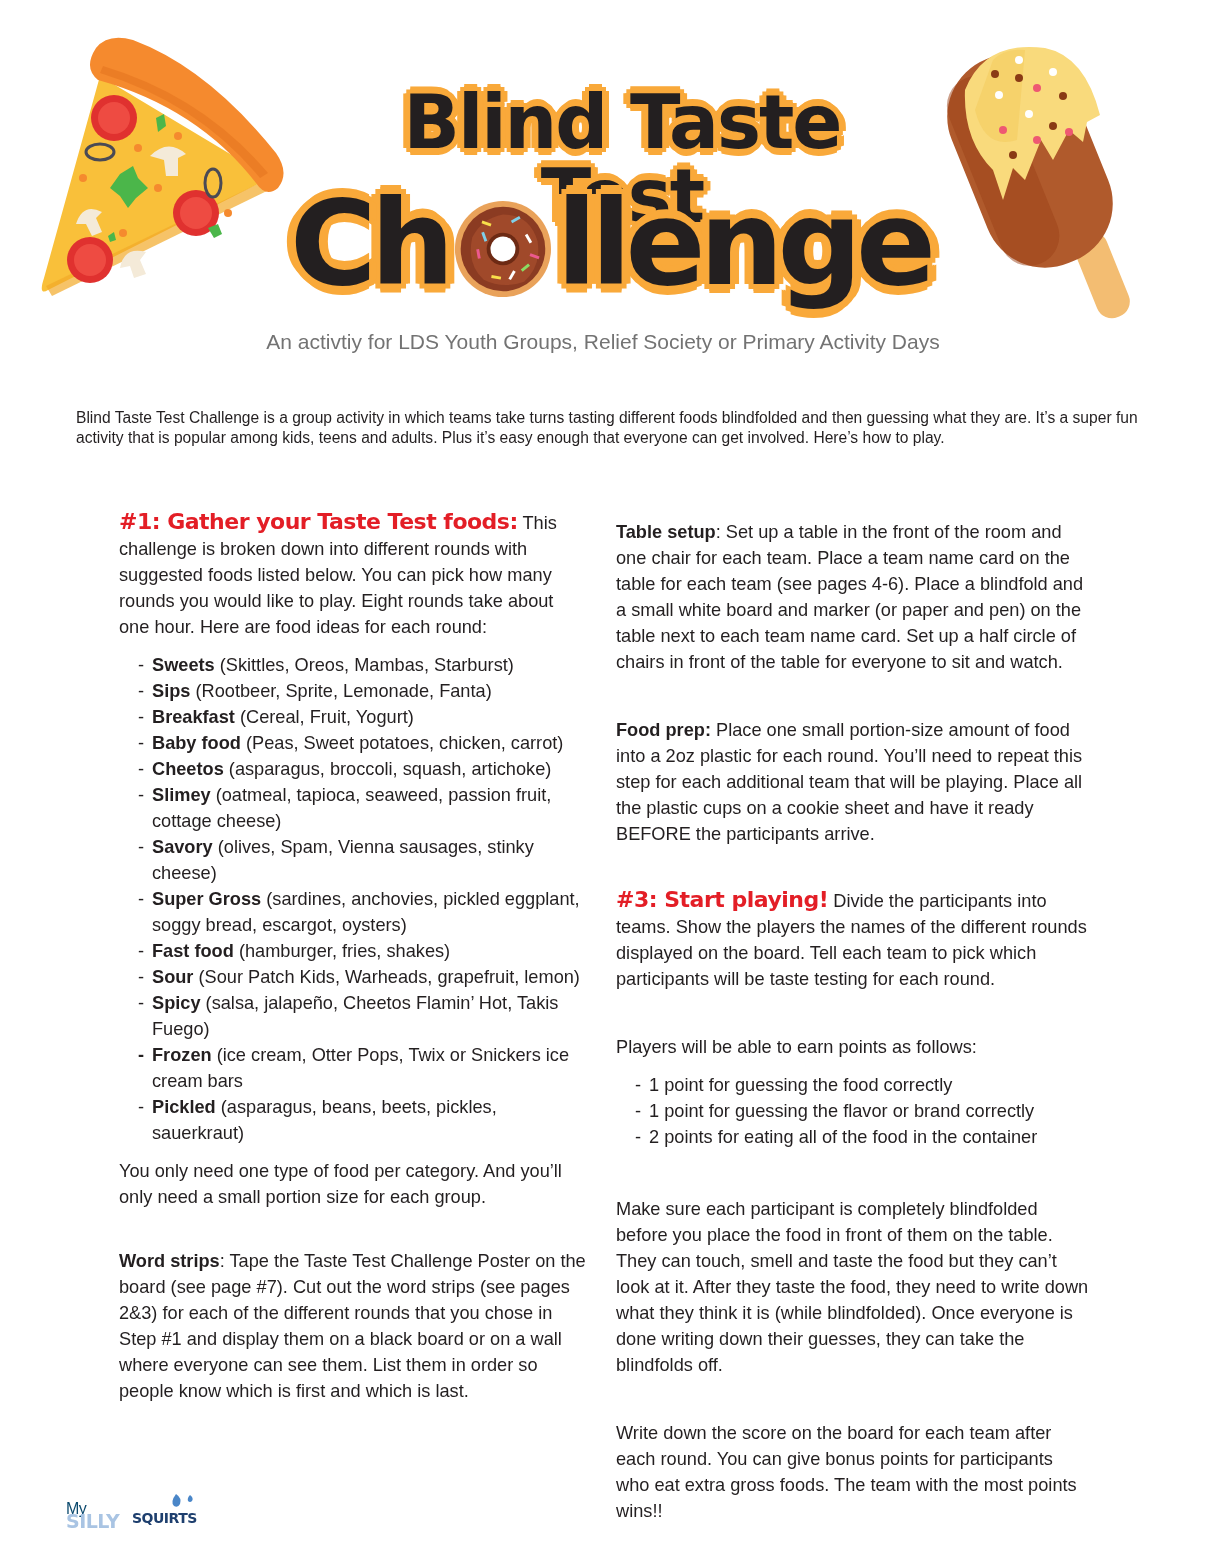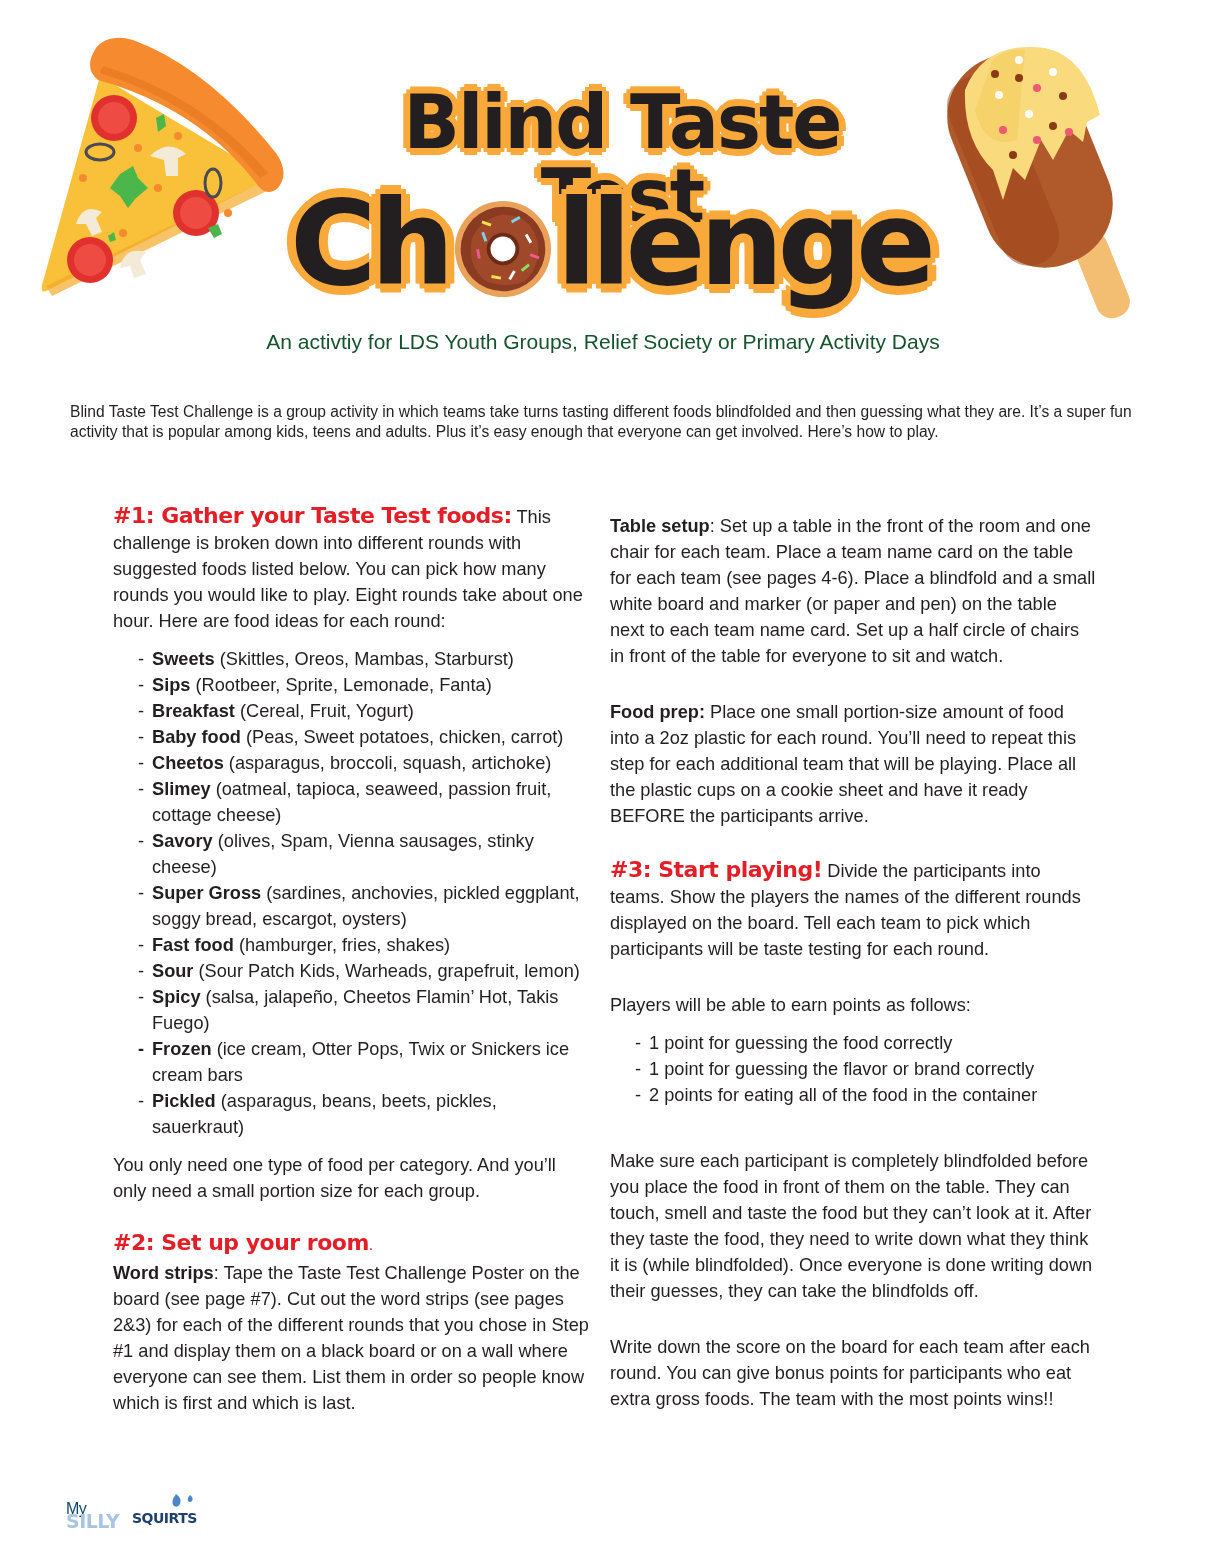--- a/index.html
+++ b/index.html
@@ -24,35 +24,35 @@
     position:absolute; left:0; top:108px; width:640px; height:120px;
     font-family:"DejaVu Sans", sans-serif; font-weight:bold; font-size:118px; letter-spacing:-6px;
     color:#231f20; line-height:1; display:flex; align-items:center; justify-content:center;
     text-shadow:
       7px 0 0 #f9a93a, -7px 0 0 #f9a93a, 0 7px 0 #f9a93a, 0 -7px 0 #f9a93a,
       5px 5px 0 #f9a93a, -5px -5px 0 #f9a93a, 5px -5px 0 #f9a93a, -5px 5px 0 #f9a93a,
       9px 0 0 #f9a93a, -9px 0 0 #f9a93a, 0 9px 0 #f9a93a, 0 -9px 0 #f9a93a;
   }
   .title-line2 .donut { display:inline-block; width:104px; height:104px; margin:0 4px; vertical-align:middle; position:relative; top:6px; }
 
-  .subtitle { position:absolute; left:0; top:330px; width:1206px; text-align:center; font-size:21px; color:#14532d; }
+  .subtitle { position:absolute; left:0; top:330px; width:1206px; text-align:center; font-size:21px; color:#737373; }
 
   .intro { position:absolute; left:68px; top:400px; width:1080px; font-size:15.6px; line-height:19.5px; color:#231f20; }
 
   
   .col { position:absolute; font-size:18.2px; line-height:26px; color:#231f20; }
   .col-left { left:111px; top:501px; width:485px; }
   .col-right { left:608px; top:511px; width:490px; }
 
   .step-head { font-family:"DejaVu Sans", sans-serif; font-weight:bold; color:#e31e26; font-size:22px; letter-spacing:-0.5px; }
   .b { font-weight:bold; }
   .list { margin:12px; padding:0; list-style:none; }
   .list li { padding-left:29px; text-indent:-14px; }
   .list li .dash { display:inline-block; width:14px; text-indent:0; }
-  .para { margin:2px; }
+  .para { margin:8px; }
   .gap { height:26px; }
 
   .points li { padding-left:29px; text-indent:-14px; }
 
   
   .logo { position:absolute; left:66px; top:1492px; width:160px; height:50px; }
   .logo-my { position:absolute; left:0; top:8px; font-size:16px; color:#0c4a6e; font-weight:normal; letter-spacing:-0.5px; }
   .logo-silly { position:absolute; left:0; top:18px; font-family:"DejaVu Sans", sans-serif; font-weight:bold; font-size:19px; color:#a9c4e3; letter-spacing:-0.5px;text-align:center; }
   .logo-squirts { position:absolute; left:66px; top:18px; font-family:"DejaVu Sans", sans-serif; font-weight:bold; font-size:14px; color:#1e3f6e; letter-spacing:-0.5px; }
   .logo-drops { position:absolute; left:104px; top:0; width:26px; height:18px; }
@@ -150,21 +150,20 @@
     <li><span class="dash">-</span><span class="b">Super Gross</span><span> (sardines, anchovies, pickled eggplant, soggy bread, escargot, oysters)</span></li>
     <li><span class="dash">-</span><span class="b">Fast food</span><span> (hamburger, fries, shakes)</span></li>
     <li><span class="dash">-</span><span class="b">Sour</span><span> (Sour Patch Kids, Warheads, grapefruit, lemon)</span></li>
     <li><span class="dash">-</span><span class="b">Spicy</span><span> (salsa, jalapeño, Cheetos Flamin’ Hot, Takis Fuego)</span></li>
     <li><span class="dash b">-</span><span class="b">Frozen</span><span> (ice cream, Otter Pops, Twix or Snickers ice cream bars</span></li>
     <li><span class="dash">-</span><span class="b">Pickled</span><span> (asparagus, beans, beets, pickles, sauerkraut)</span></li>
   </ul>
   <p class="para">You only need one type of food per category. And you’ll only need a small portion size for each group.</p>
 
   <div style="height:22px"></div>
-  <p class="para"><span class="step-head">#2: Set up your room</span><span style="color:#e31e26;font-size:16px">.</span></p>
   <p class="para"><span class="b">Word strips</span><span>: Tape the Taste Test Challenge Poster on the board (see page #7). Cut out the word strips (see pages 2&amp;3) for each of the different rounds that you chose in Step #1 and display them on a black board or on a wall where everyone can see them. List them in order so people know which is first and which is last.</span></p>
 </div>
 
 <div class="col col-right">
   <p class="para"><span class="b">Table setup</span><span>: Set up a table in the front of the room and one chair for each team. Place a team name card on the table for each team (see pages 4-6). Place a blindfold and a small white board and marker (or paper and pen) on the table next to each team name card. Set up a half circle of chairs in front of the table for everyone to sit and watch.</span></p>
   <div class="gap"></div>
   <p class="para"><span class="b">Food prep:</span><span> Place one small portion-size amount of food into a 2oz plastic for each round. You’ll need to repeat this step for each additional team that will be playing. Place all the plastic cups on a cookie sheet and have it ready BEFORE the participants arrive.</span></p>
   <div style="height:24px"></div>
   <p class="para"><span class="step-head">#3: Start playing!</span><span>  Divide the participants into teams. Show the players the names of the different rounds displayed on the board. Tell each team to pick which participants will be taste testing for each round.</span></p>
   <div class="gap"></div>

